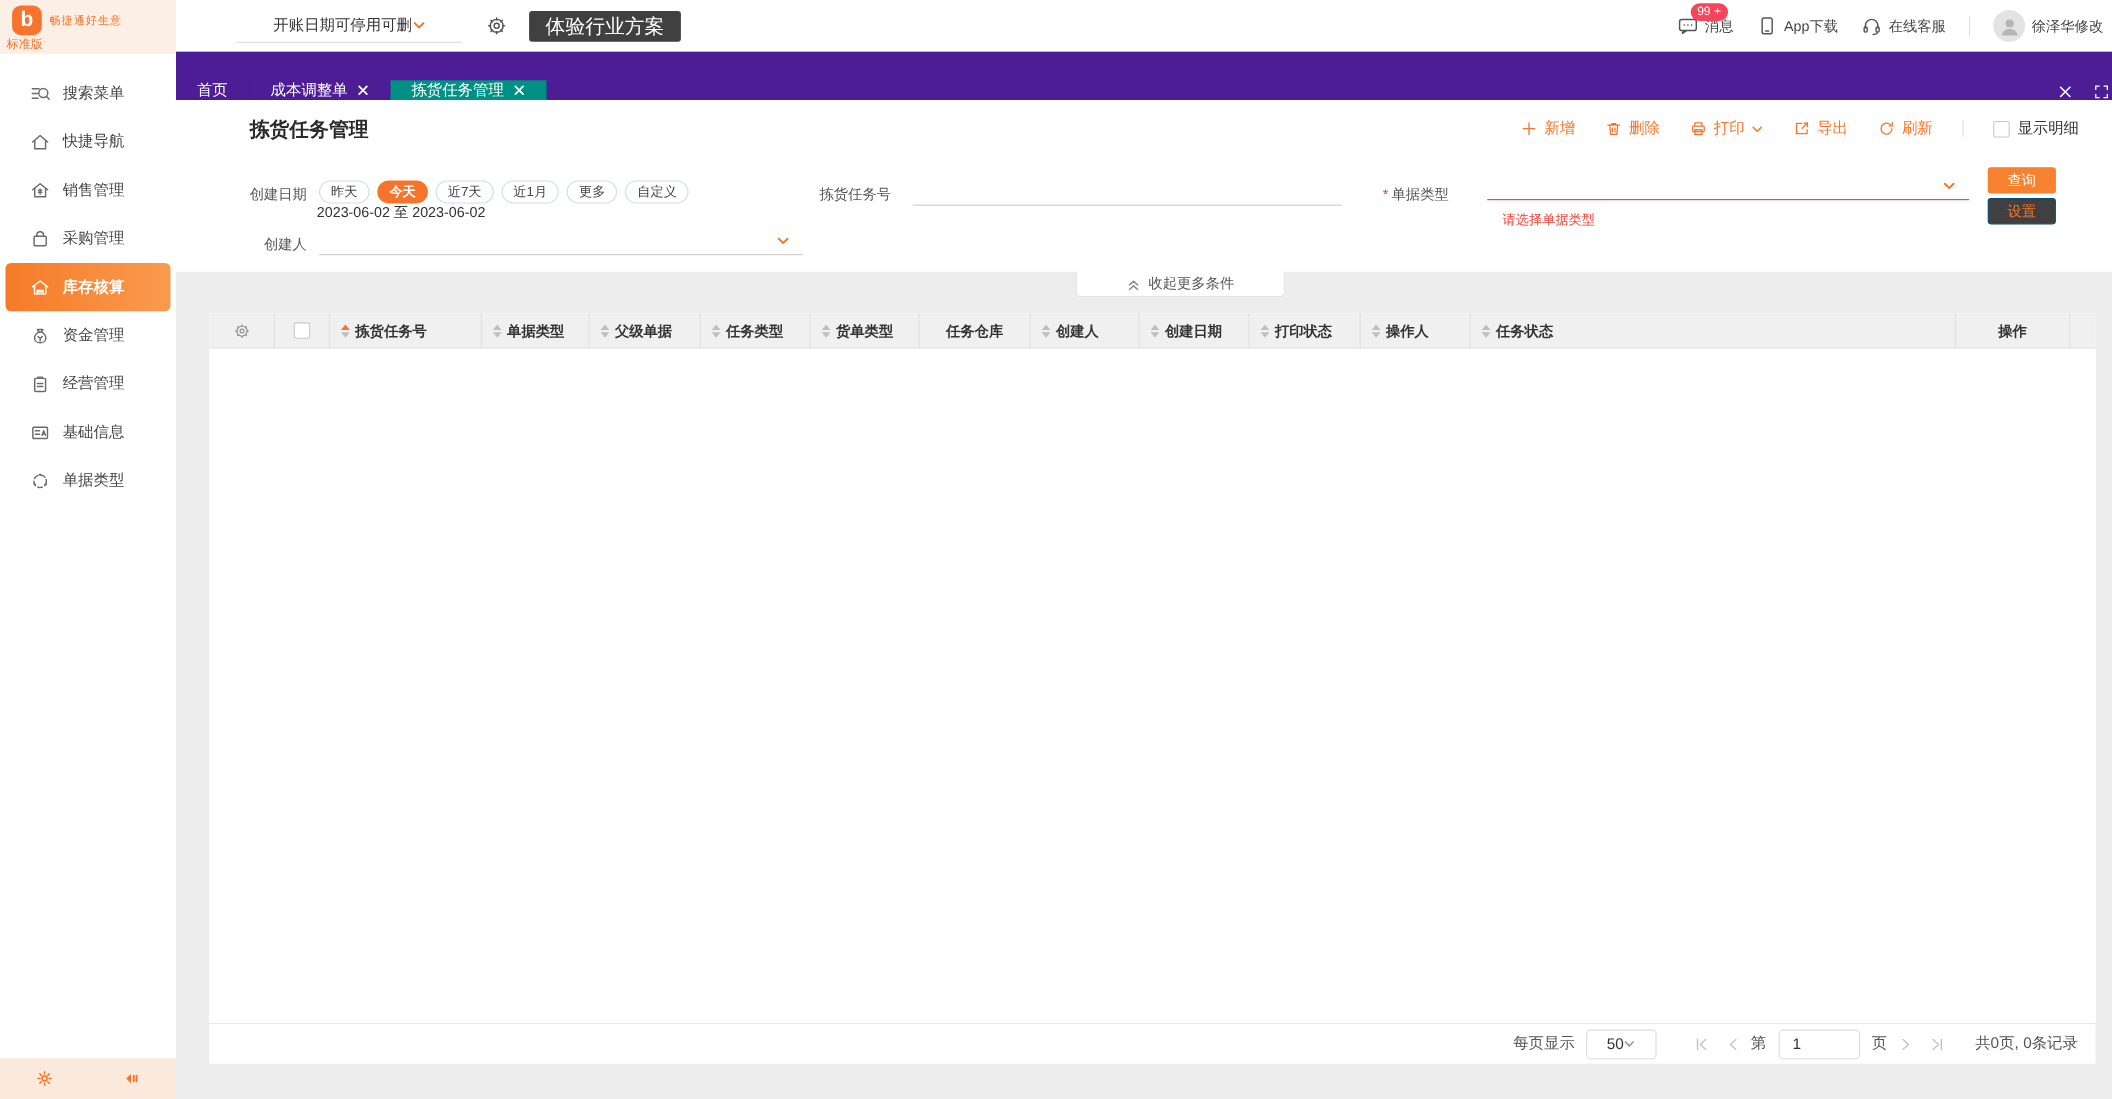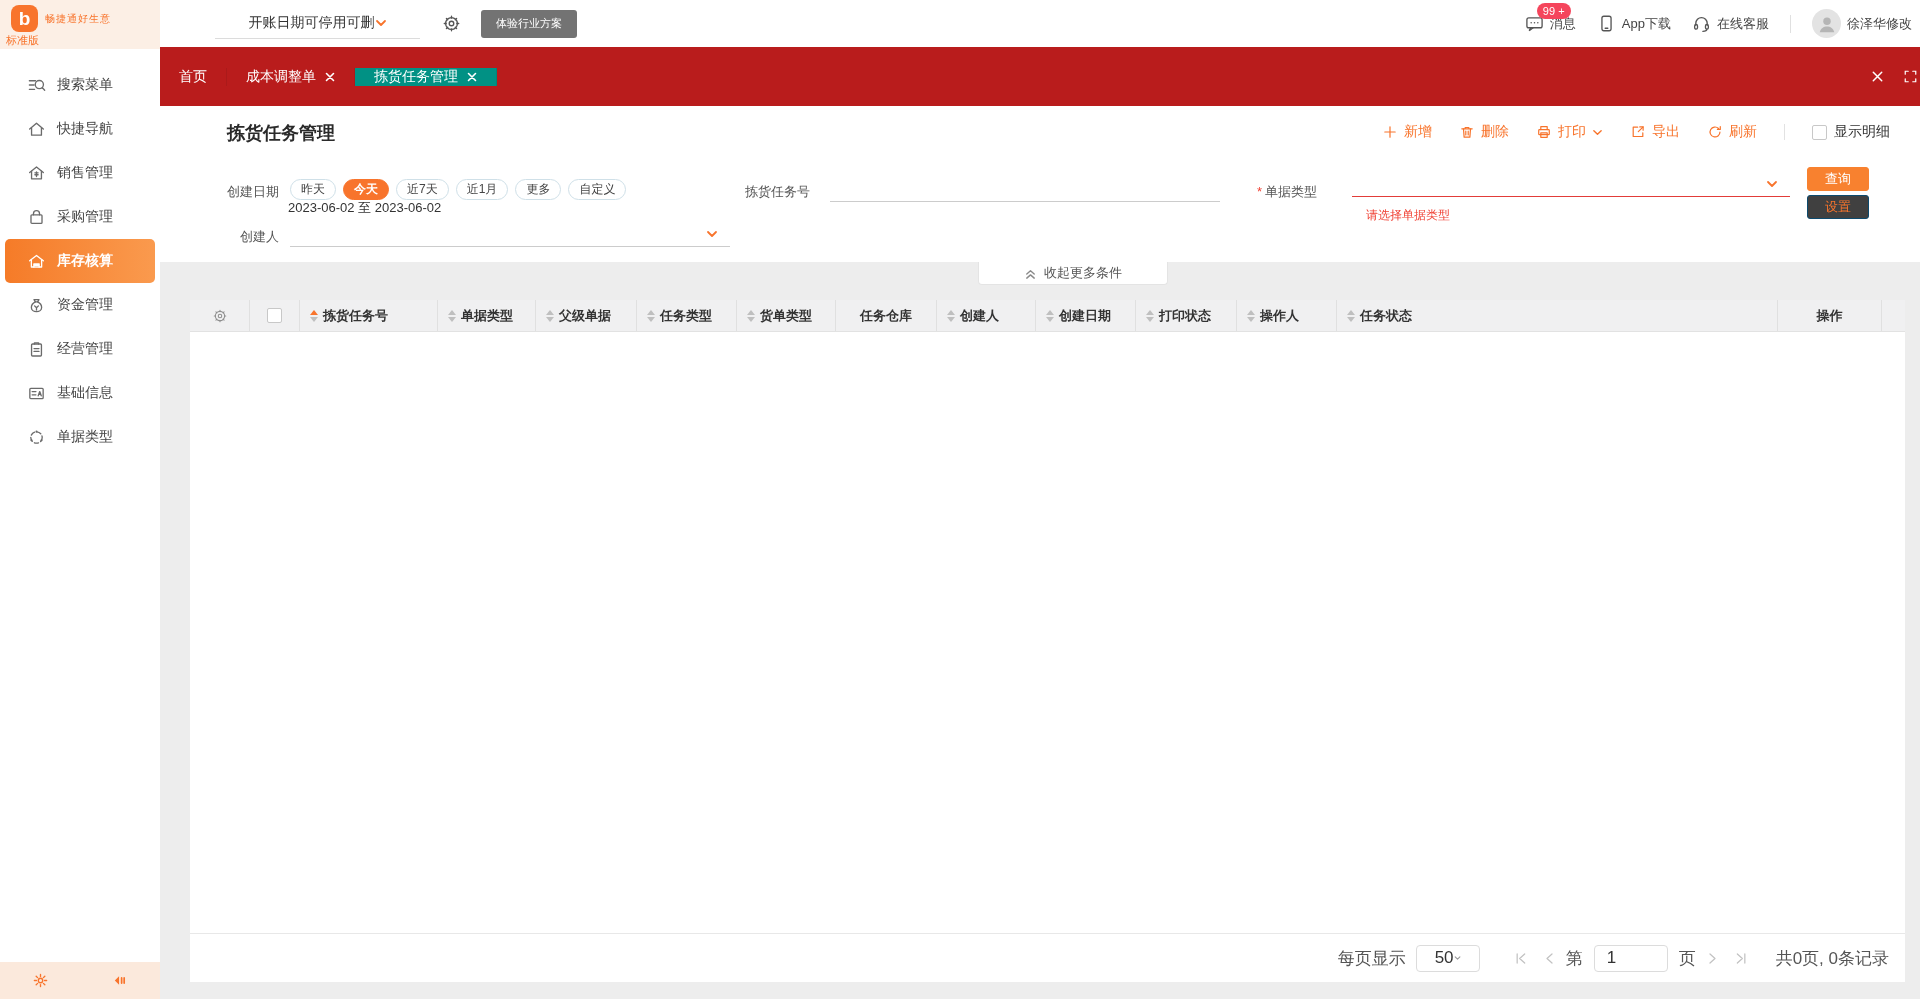--- a/index.html
+++ b/index.html
@@ -23,29 +23,29 @@
 
   
   .main{flex:1;display:flex;flex-direction:column;min-width:0}
 
   
   .topbar{height:47px;background:#fff;display:flex;align-items:center;flex-shrink:0}
   .account-select{margin-left:55px;width:205px;height:30px;border-bottom:1px solid #dcdcdc;display:flex;align-items:center;justify-content:center;font-size:14px;color:#333;cursor:pointer}
   .chev{width:12px;height:12px;stroke:#f8742c;fill:none;stroke-width:1.8;stroke-linecap:round;stroke-linejoin:round}
   .topbar-gear{margin-left:22px;cursor:pointer}
   .icon-g{width:19px;height:19px;stroke:#555;fill:none;stroke-width:1.4;stroke-linecap:round}
-  .trial-btn{margin-left:20px;height:28px;padding:0 15px;background:#737373;color:#fff;border:none;border-radius:3px;font-size:11px;cursor:pointer;font-family:Liberation Mono, monospace}
+  .trial-btn{margin-left:20px;height:28px;padding:0 15px;background:#404040;color:#fff;border:none;border-radius:3px;font-size:18px;cursor:pointer;font-family:Liberation Mono, monospace}
   .topbar-right{margin-left:auto;display:flex;align-items:center;gap:21px;padding-right:8px;font-size:13px;color:#444}
   .tb-item{display:flex;align-items:center;gap:6px;cursor:pointer;position:relative}
   .badge{position:absolute;top:-11px;left:12px;background:#f5455c;color:#fff;font-size:11px;height:16px;line-height:16px;padding:0 6px;border-radius:9px;white-space:nowrap}
   .v-div{width:1px;height:18px;background:#e0e0e0}
   .avatar{width:29px;height:29px;border-radius:50%;background:#e3e3e3;overflow:hidden;display:flex;align-items:center;justify-content:center}
 
   
-  .tabbar{height:59px;background:#b91c1c;display:flex;align-items:center;color:#fff;flex-shrink:0}
+  .tabbar{height:44px;background:#4c1d95;display:flex;align-items:flex-end;color:#fff;flex-shrink:0}
   .tab{display:flex;align-items:center;gap:9px;padding:0 19px;font-size:14px;cursor:pointer;border-right:1px solid rgba(0,0,0,.07)}
   .tab.active{background:#019184}
   .tab svg{width:10px;height:10px;stroke:#fff;stroke-width:1.6;fill:none;stroke-linecap:round}
   .tabbar-actions{margin-left:auto;display:flex;align-items:center;gap:18px;padding-right:2px}
   .tabbar-actions svg{width:15px;height:15px;stroke:#fff;stroke-width:1.6;fill:none;stroke-linecap:round;cursor:pointer}
 
   
   .content{flex:1;position:relative;background:#ededed;overflow:hidden}
   .panel-top{position:absolute;left:0;top:0;width:100%;height:156px;background:#fff}
   .page-title{position:absolute;left:67px;top:15px;font-size:18px;font-weight:bold;color:#2a2a2a}
@@ -84,21 +84,21 @@
   .th.last{border-right:none}
   .th .hgear{width:16px;height:16px;stroke:#8f8f8f;fill:none;stroke-width:1.3;stroke-linecap:round;cursor:pointer}
   .sort{display:inline-flex;flex-direction:column;gap:2px;cursor:pointer}
   .sort i{width:0;height:0;border-left:4px solid transparent;border-right:4px solid transparent}
   .sort .up{border-bottom:5px solid #bfbfbf}
   .sort .dn{border-top:5px solid #bfbfbf}
   .sort.asc .up{border-bottom-color:#f8742c}
   .tbody{flex:1;background:#fff}
 
   
-  .pagination{height:49px;border-top:1px solid #e8e8e8;display:flex;align-items:center;justify-content:flex-end;padding-right:16px;font-size:17px;color:#555;flex-shrink:0}
+  .pagination{height:37px;border-top:1px solid #e8e8e8;display:flex;align-items:center;justify-content:flex-end;padding-right:16px;font-size:14px;color:#555;flex-shrink:0}
   .pg-select{width:64px;height:27px;border:1px solid #dcdcdc;border-radius:4px;display:flex;align-items:center;justify-content:space-between;padding:0 18px;margin:0 26px 0 10px;cursor:pointer;color:#333}
   .pg-select .chev{stroke:#999}
   .pg-nav{width:15px;height:15px;stroke:#c2c2c2;fill:none;stroke-width:1.5;stroke-linecap:round;stroke-linejoin:round;cursor:pointer;margin:0 7px}
   .pg-box{width:74px;height:27px;border:1px solid #dcdcdc;border-radius:4px;display:flex;align-items:center;padding-left:12px;margin:0 9px;color:#333}
   .pg-total{margin-left:20px;white-space:nowrap}
   .pg-word{margin:0 2px;white-space:nowrap}
 </style>
 </head>
 <body>
 

